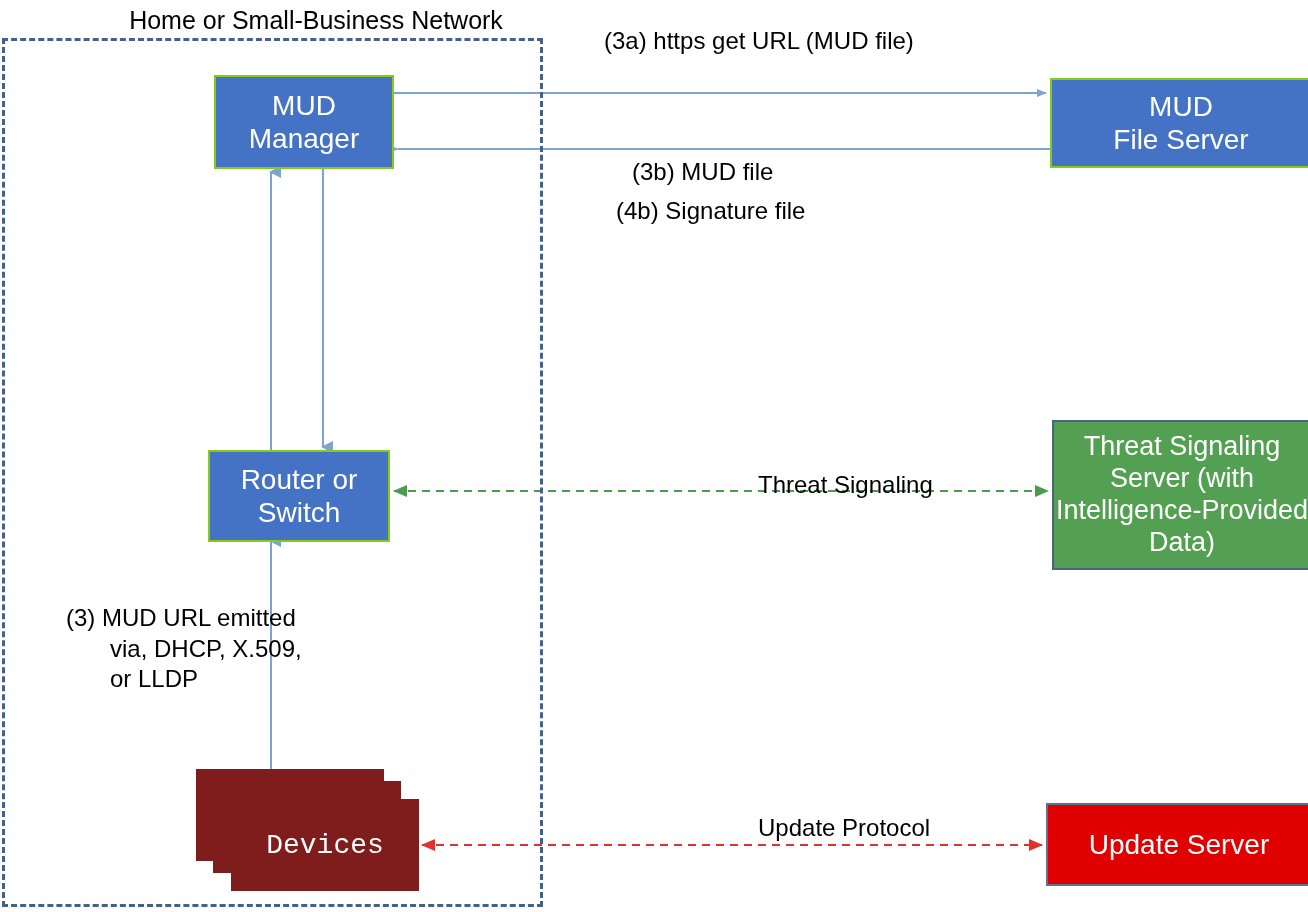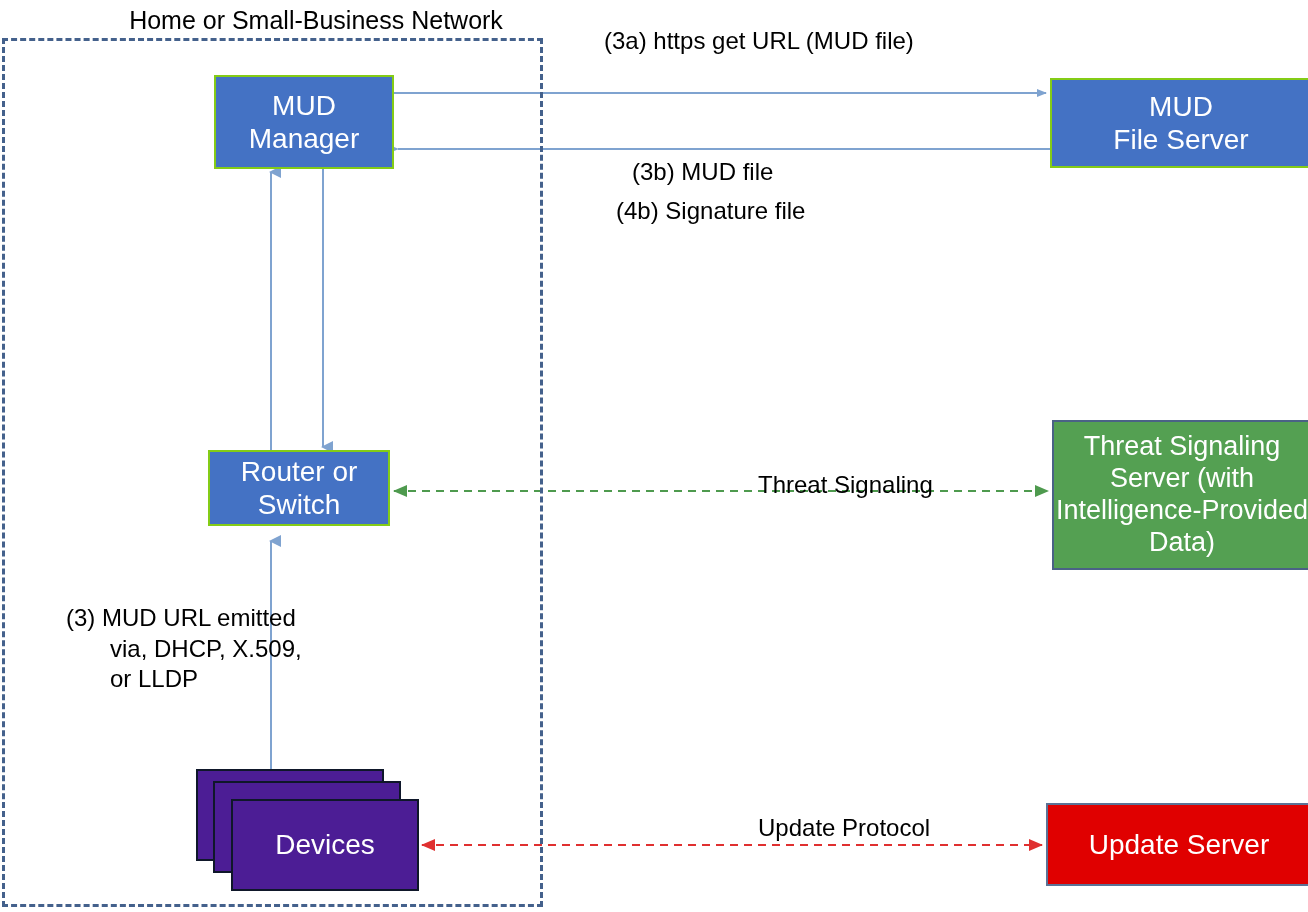--- a/index.html
+++ b/index.html
@@ -67,43 +67,44 @@
 
   #node-mud-manager {
     left: 214px; top: 75px; width: 180px; height: 94px;
     font-size: 28px;
   }
   #node-mud-file-server {
     left: 1050px; top: 78px; width: 262px; height: 90px;
     font-size: 28px;
   }
   #node-router-switch {
-    left: 208px; top: 450px; width: 182px; height: 76px;
+    left: 208px; top: 450px; width: 182px; height: 92px;
     font-size: 28px;
   }
   #node-threat-server {
     left: 1052px; top: 420px; width: 260px; height: 150px;
     font-size: 27px;
   }
   #node-update-server {
     left: 1046px; top: 803px; width: 266px; height: 83px;
     font-size: 28px;
   }
 
   
   #devices-stack {
     position: absolute;
     left: 196px; top: 769px;
     width: 226px; height: 124px;
   }
   .dev-sheet {
     position: absolute;
-    background: #4c1d95;
-    border: 2px solid #0f172a;
+    background: #7f1d1d;
+    border: 2px solid #7f1d1d;
     box-sizing: border-box;
+    font-family: Liberation Mono, monospace;
   }
   #dev-back   { left: 0px;  top: 0px;  width: 188px; height: 92px; }
   #dev-mid    { left: 17px; top: 12px; width: 188px; height: 92px; }
   #dev-front  {
     left: 35px; top: 30px; width: 188px; height: 92px;
     display: flex; align-items: center; justify-content: center;
     color: #ffffff; font-size: 28px;
   }
 
   

